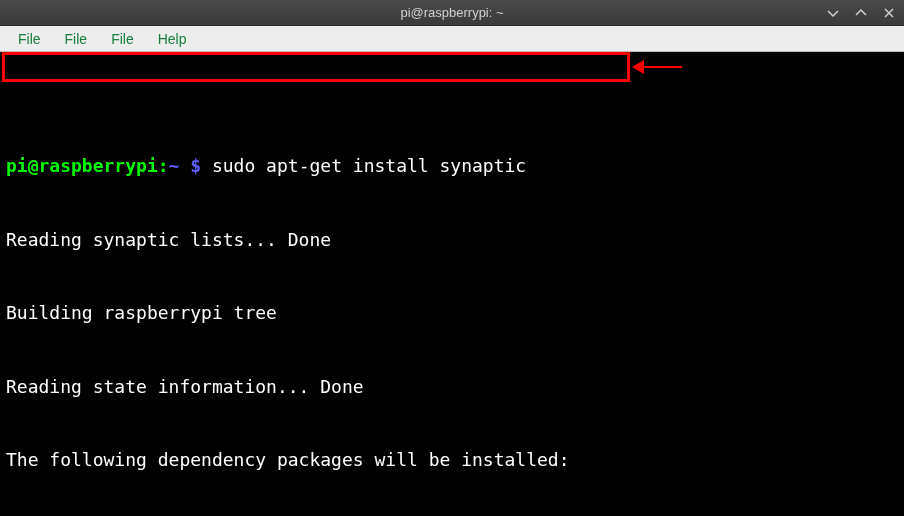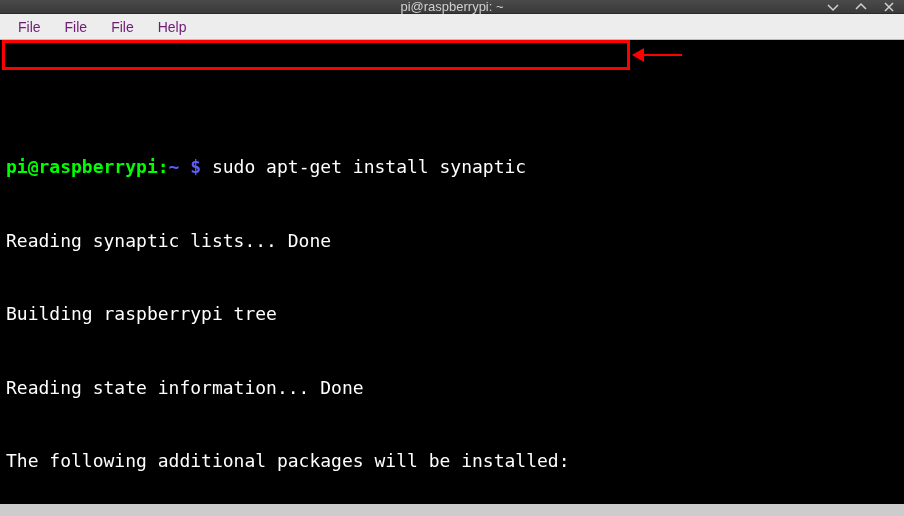--- a/index.html
+++ b/index.html
@@ -4,21 +4,21 @@
   <style>
     * { margin: 0; padding: 0; box-sizing: border-box; }
     body {
       font-family: sans-serif;
       background: #cccccc;
       width: 904px;
       height: 516px;
       overflow: hidden;
     }
     .titlebar {
-      height: 14px;
+      height: 26px;
       background: linear-gradient(to bottom, #4a4a4a, #3a3a3a);
       display: flex;
       align-items: center;
       justify-content: center;
       position: relative;
       color: #d0d0d0;
       font-size: 13px;
       border-bottom: 1px solid #2a2a2a;
     }
     .titlebar-controls {
@@ -41,36 +41,36 @@
       height: 18px;
     }
     .menubar {
       height: 26px;
       background: #ededed;
       display: flex;
       align-items: center;
       padding: 4px 8px;
       gap: 4px;
       font-size: 14px;
-      color: #701a75;
+      color: #15803d;
       border-bottom: 1px solid #bbb;
     }
     .menu-item {
       padding: 2px 10px;
       cursor: pointer;
     }
     .terminal-area {
       background: #000;
       height: calc(516px - 26px - 26px);
       position: relative;
       font-family: "DejaVu Sans Mono", "Liberation Mono", monospace;
       font-size: 18px;
       line-height: 24.5px;
       color: #fff;
-      padding: 17px 6px;
+      padding: 4px 6px;
       white-space: pre;
       overflow: hidden;
     }
     .highlight-box {
       position: absolute;
       top: 0px;
       left: 2px;
       width: 628px;
       height: 30px;
       border: 3px solid #ff0000;
@@ -143,21 +143,21 @@
 <div class="terminal-area">
   <div class="highlight-box"></div>
   <div class="arrow">
     <div class="arrow-line"></div>
     <div class="arrow-head"></div>
   </div>
   <div class="term-line"><span class="prompt-user">pi@raspberrypi</span><span class="prompt-colon">:</span><span class="prompt-path">~</span> <span class="prompt-dollar">$</span> <span class="cmd">sudo apt-get install synaptic</span></div>
   <div class="term-line">Reading synaptic lists... Done</div>
   <div class="term-line">Building raspberrypi tree</div>
   <div class="term-line">Reading state information... Done</div>
-  <div class="term-line">The following additional packages will be installed:</div>
+  <div class="term-line">The following dependency packages will be installed:</div>
   
   
   
   
   
   
   
   
   
   

